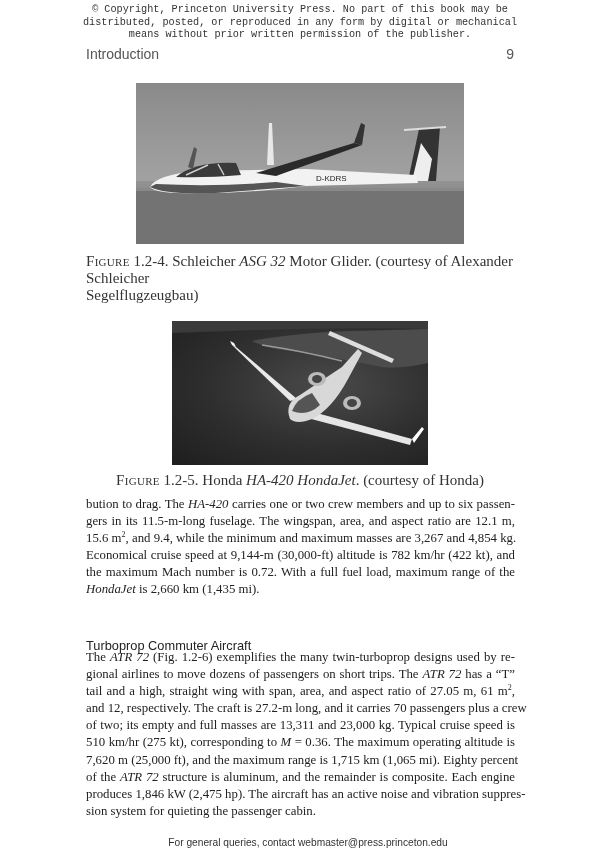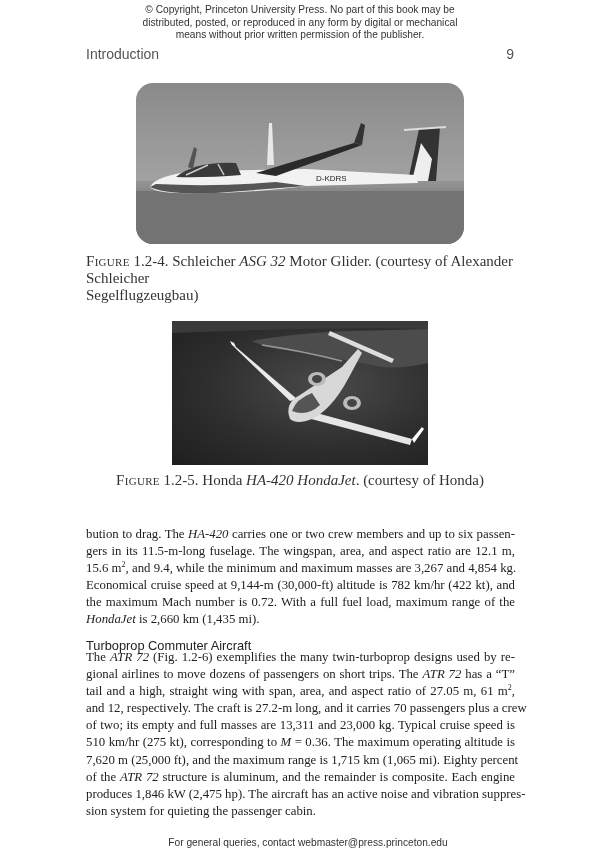--- a/index.html
+++ b/index.html
@@ -1,31 +1,31 @@
 <!DOCTYPE html>
 <html><head>
 <meta charset="utf-8">
 <style>
   html, body { margin:0; padding:0; }
   body { width:600px; height:857px; background:#ffffff; position:relative; overflow:hidden; color:#222; }
-  .copyright { position:absolute; top:4px; left:0; width:600px; text-align:center; font-family:Liberation Sans, sans-serif; font-size:10.2px; line-height:12.5px; color:#333; }
+  .copyright { position:absolute; top:4px; left:0; width:600px; text-align:center; font-family:Liberation Mono, monospace; font-size:10.2px; line-height:12.5px; color:#333; }
   .copyright div { white-space:nowrap; }
   .runhead { position:absolute; top:46px; left:86px; width:428px; font-family:"Liberation Sans", sans-serif; font-size:14px; color:#555; }
   .runhead .pn { position:absolute; right:0; top:0; }
   .fig { position:absolute; overflow:hidden; }
   .fig1 { left:136px; top:83px; width:328px; height:161px;
-          background:linear-gradient(180deg,#8a8a8a 0%,#9a9a9a 40%,#a2a2a2 62%,#7a7a7a 68%,#6e6e6e 100%);border-radius:17px; }
+          background:linear-gradient(180deg,#8a8a8a 0%,#9a9a9a 40%,#a2a2a2 62%,#7a7a7a 68%,#6e6e6e 100%); }
   .fig2 { left:172px; top:321px; width:256px; height:144px;
           background:radial-gradient(ellipse at 60% 45%, #4a4a4a 0%, #2e2e2e 55%, #1e1e1e 100%); }
   .caption { position:absolute; font-family:"Liberation Serif", serif; font-size:15px; line-height:17px; color:#333; }
   .cap1 { left:86px; top:253px; width:430px; }
   .cap2 { left:86px; top:472px; width:428px; text-align:center; }
   .sc { font-variant:small-caps; letter-spacing:0.3px; }
   .body { position:absolute; left:86px; width:429px; font-family:"Liberation Serif", serif; font-size:12.8px; line-height:17.1px; color:#222; text-align:justify; }
-  .p1 { top:526px;font-family:Liberation Serif, serif; }
+  .p1 { top:496px;font-family:Liberation Serif, serif; }
   .p2 { top:649px; }
   .body .line { display:block; text-align:justify; text-align-last:justify; white-space:nowrap; }
   .body .line.last { text-align-last:left; }
   .heading { position:absolute; left:86px; top:630px; font-family:"Liberation Sans", sans-serif; font-size:12.8px; color:#222;margin-top:8px; }
   .footer { position:absolute; top:837px; left:8px; width:600px; text-align:center; font-family:"Liberation Sans", sans-serif; font-size:10.2px; color:#333; }
   i { font-style:italic; }
   sup { font-size:8px; line-height:0; }
 </style>
 </head>
 <body>

